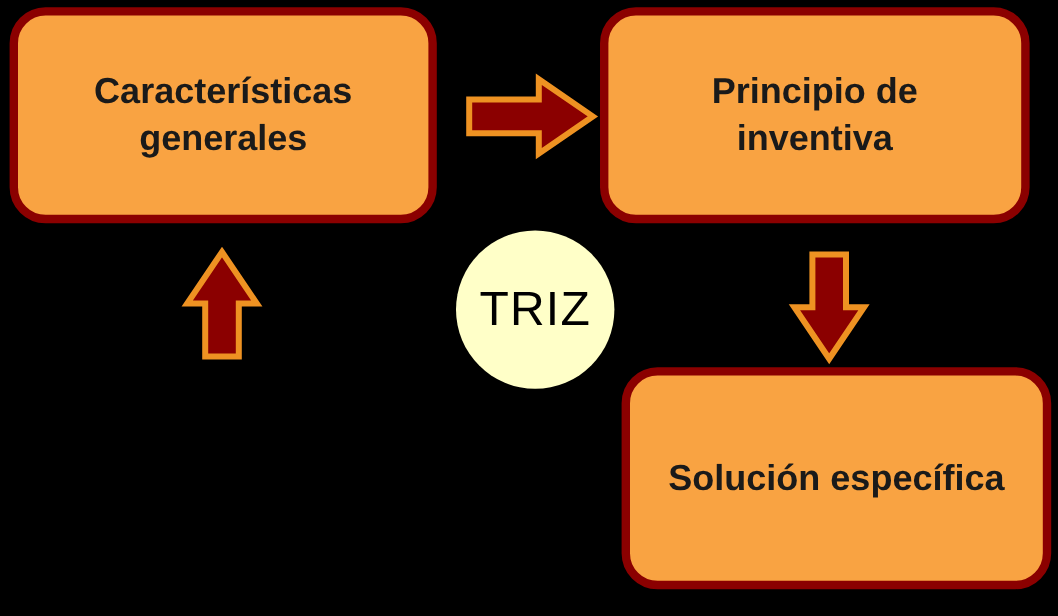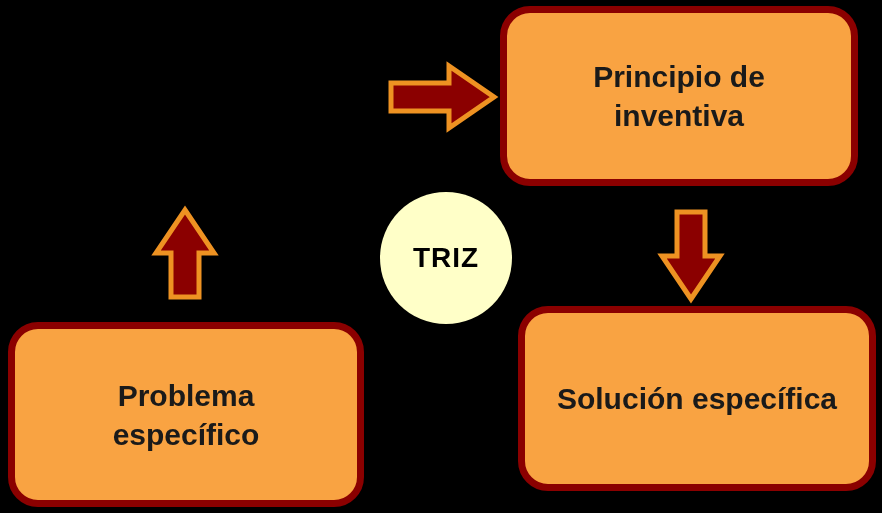--- a/index.html
+++ b/index.html
@@ -46,22 +46,22 @@
     top: 192px;
     width: 132px;
     height: 132px;
     border-radius: 50%;
     background: var(--circle-fill, #FFFFC8);
     display: flex;
     align-items: center;
     justify-content: center;
   }
   .triz-label {
-    font-size: 28px;
-    font-weight: bold;
+    font-size: 40px;
+    font-weight: normal;
     color: #000000;
     letter-spacing: 1px;
   }
 
   .arrow { position: absolute; display: block; }
   .arrow svg { display: block; }
   .arrow polygon {
     fill: var(--arrow-fill, #8B0000);
     stroke: var(--arrow-border, #EE9222);
     stroke-width: 5;
@@ -69,28 +69,28 @@
   }
   .arrow-right { left: 386px; top: 60px;  width: 114px; height: 74px; }
   .arrow-down  { left: 656px; top: 208px; width: 70px;  height: 96px; }
   .arrow-up    { left: 150px; top: 205px; width: 70px;  height: 96px; }
 </style>
 </head>
 <body>
 
 <div class="stage">
 
+  <div class="node node-tl">
+    <span class="node-label">Características generales</span>
+  </div>
 
   <div class="node node-tr">
     <span class="node-label">Principio de inventiva</span>
   </div>
 
-  <div class="node node-bl">
-    <span class="node-label">Problema específico</span>
-  </div>
 
   <div class="node node-br">
     <span class="node-label">Solución específica</span>
   </div>
 
   <span class="arrow arrow-right">
     <svg width="114" height="74" viewBox="0 0 114 74" xmlns="http://www.w3.org/2000/svg">
       <polygon points="5,23 63,23 63,6 108,37 63,68 63,51 5,51"></polygon>
     </svg>
   </span>

